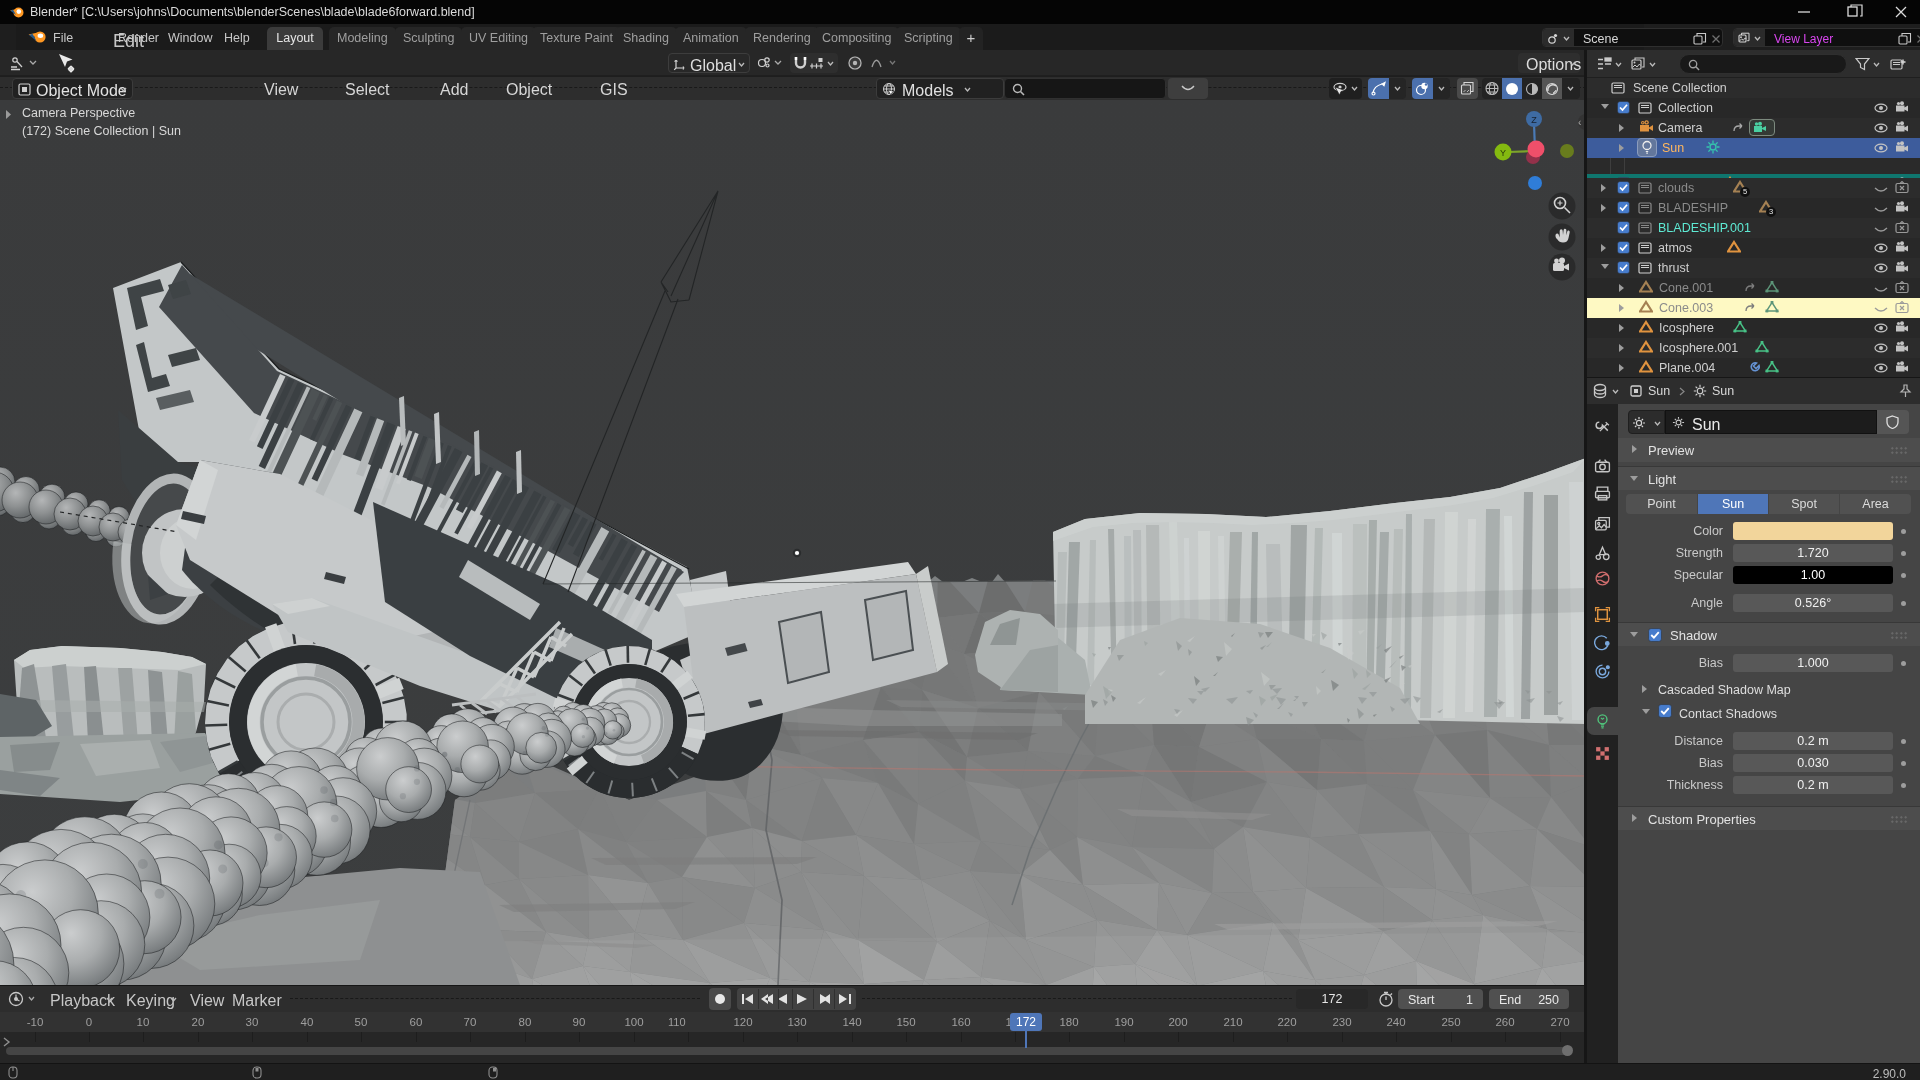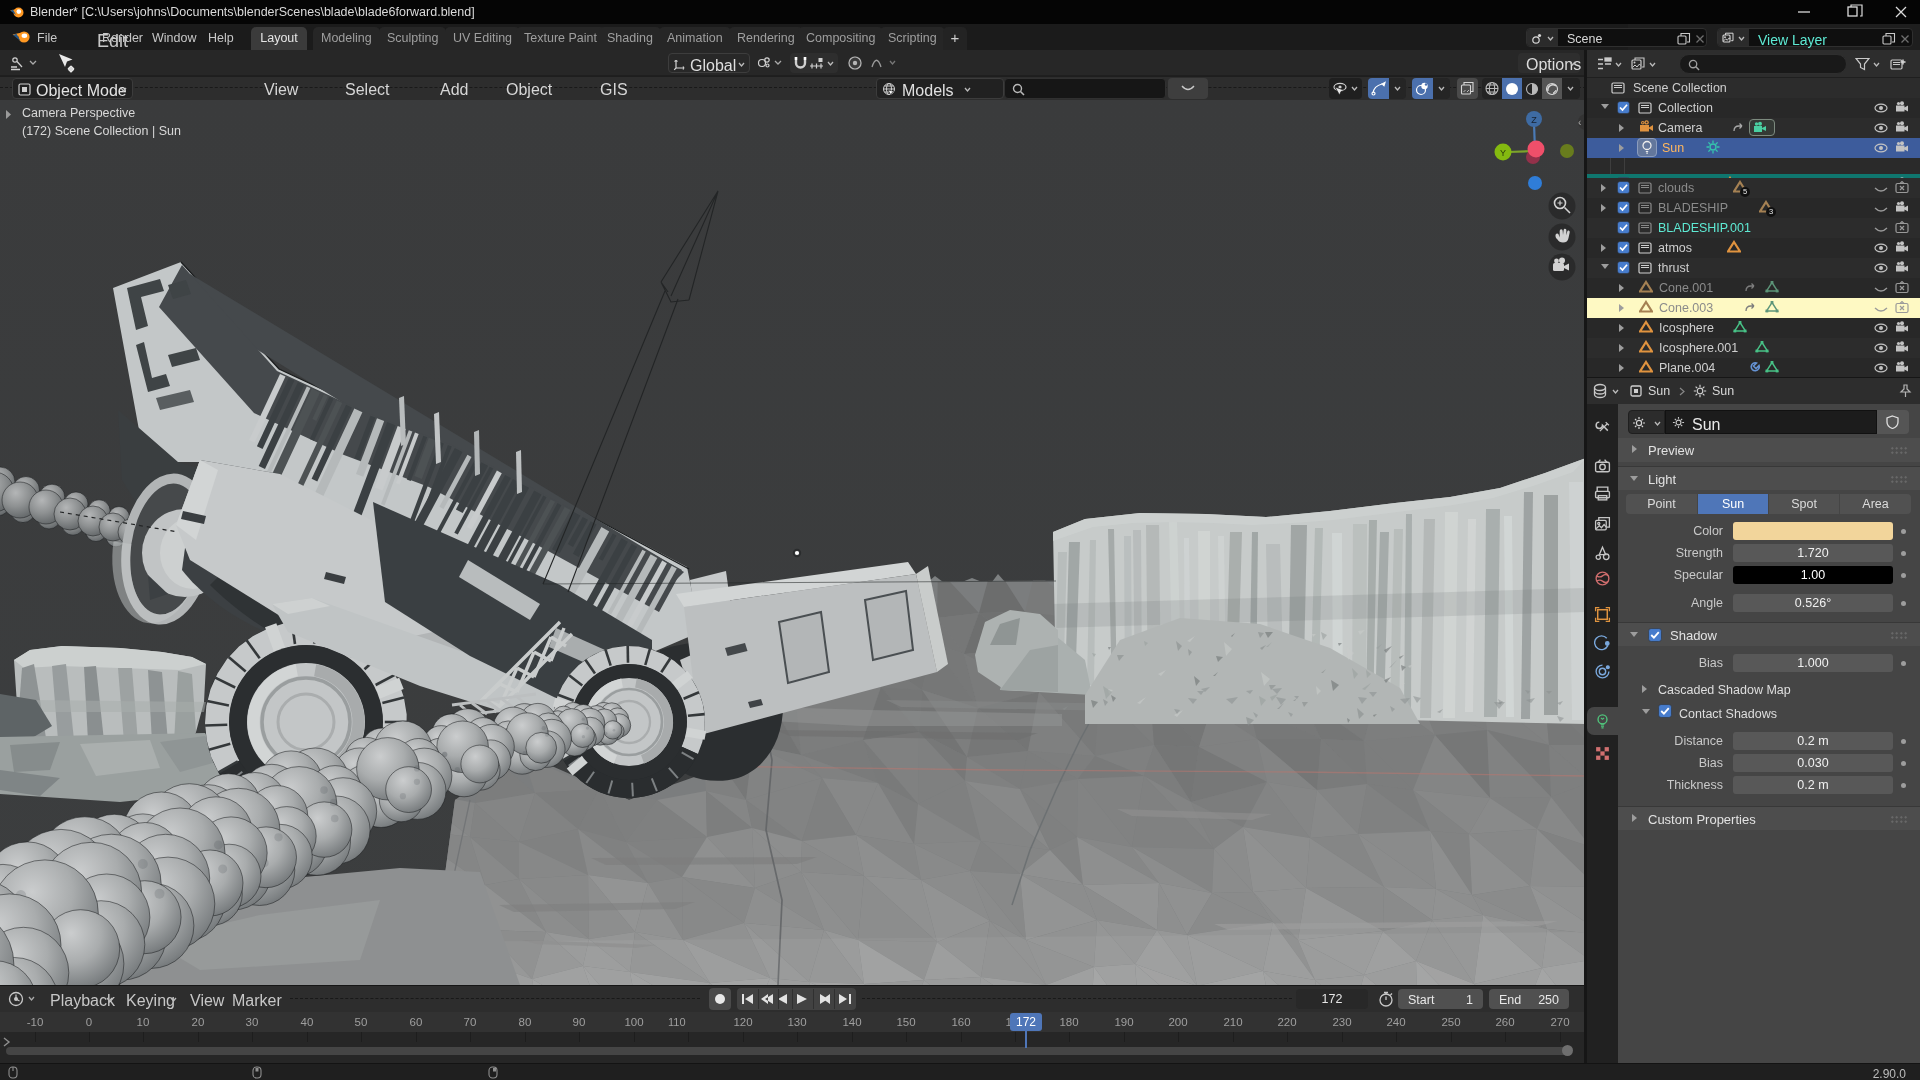--- a/index.html
+++ b/index.html
@@ -21,21 +21,21 @@
   <svg class="abs" style="left:1790px;top:0;" width="130" height="24" viewBox="0 0 130 24">
     <g stroke="#dcdcdc" stroke-width="1.3" fill="none">
       <path d="M8 12 h12"></path>
       <rect x="58" y="7" width="9" height="9"></rect>
         <path d="M61 7 v-2 h11 v11 h-2" stroke-width="1.2"></path>
       <path d="M106 7 l10 10 M116 7 l-10 10"></path>
     </g>
   </svg>
 </div>
 
-<div class="abs" style="left:0;top:24px;width:1628px;height:26px;background:#1b1b1b;">
+<div class="abs" style="left:16px;top:24px;width:1628px;height:26px;background:#1b1b1b;">
   <svg class="abs" style="left:12px;top:4px;" width="20" height="18" viewBox="0 0 20 18">
     <circle cx="12" cy="9" r="5.6" fill="#ff9822"></circle>
       <ellipse cx="12.4" cy="7.7" rx="2.8" ry="2.2" fill="#fff"></ellipse>
     <path d="M0.5 6.5 L10 4.5 L6 9 Z" fill="#ff9822"></path>
       <path d="M1 7 L8.5 13 L4.5 5.8 Z" fill="#265787"></path>
   </svg>
   <div class="abs txt" style="left:37px;top:8px;font-size:12.5px;">File</div>
   <div class="abs txt" style="left:65px;top:8px;font-size:18px;margin-left:32px;">Edit</div>
   <div class="abs txt" style="left:102px;top:8px;font-size:12.5px;">Render</div>
   <div class="abs txt" style="left:152px;top:8px;font-size:12.5px;">Window</div>
@@ -75,21 +75,21 @@
     <div class="abs" style="left:0;top:0;width:31px;height:17px;background:#2b2b2b;border-radius:3px 0 0 3px;"></div>
     <svg class="abs" style="left:4px;top:3px;" width="13" height="12" viewBox="0 0 13 12">
         <rect x="1" y="3" width="7" height="7" rx="1" fill="none" stroke="#d8d8d8" stroke-width="1.1"></rect>
         <path d="M3.5 3 v-1.8 h7.5 v7.5 h-1.8" fill="none" stroke="#d8d8d8" stroke-width="1"></path>
         <circle cx="3" cy="5.2" r="0.9" fill="#d8d8d8"></circle>
         <path d="M1.5 9 l2.2-2.2 1.5 1.5 2-2.4 1 1.1" fill="none" stroke="#d8d8d8" stroke-width="0.9"></path>
       </svg>
     <svg class="chev abs" style="left:19px;top:5px;" viewBox="0 0 9 9">
         <path d="M2 3l2.5 3L7 3" stroke="#bbb" fill="none" stroke-width="1.3"></path>
       </svg>
-    <div class="abs txt" style="left:40px;top:4px;font-size:14px;color:#5eead4;">View Layer</div>
+    <div class="abs txt" style="left:40px;top:4px;font-size:12px;color:#d946ef;">View Layer</div>
     <svg class="abs" style="left:164px;top:3px;" width="14" height="13" viewBox="0 0 14 13">
         <rect x="1" y="4" width="8" height="8" rx="1" fill="none" stroke="#c9c9c9" stroke-width="1.1"></rect>
         <path d="M4 4 v-2.5 h8.5 v8.5 h-2.5" fill="none" stroke="#c9c9c9" stroke-width="1.1"></path>
       </svg>
     <svg class="abs" style="left:182px;top:5px;" width="10" height="10" viewBox="0 0 10 10">
         <path d="M1.5 1.5 l7 7 M8.5 1.5 l-7 7" stroke="#6f6f6f" stroke-width="1.3"></path>
       </svg>
   </div>
 </div>
 <style>.tab{top:3px;position:absolute;height:23px;background:#262626;border-radius:5px 5px 0 0;color:#9f9f9f;font-size:12.5px;line-height:22px;padding:0 8px;}</style>

